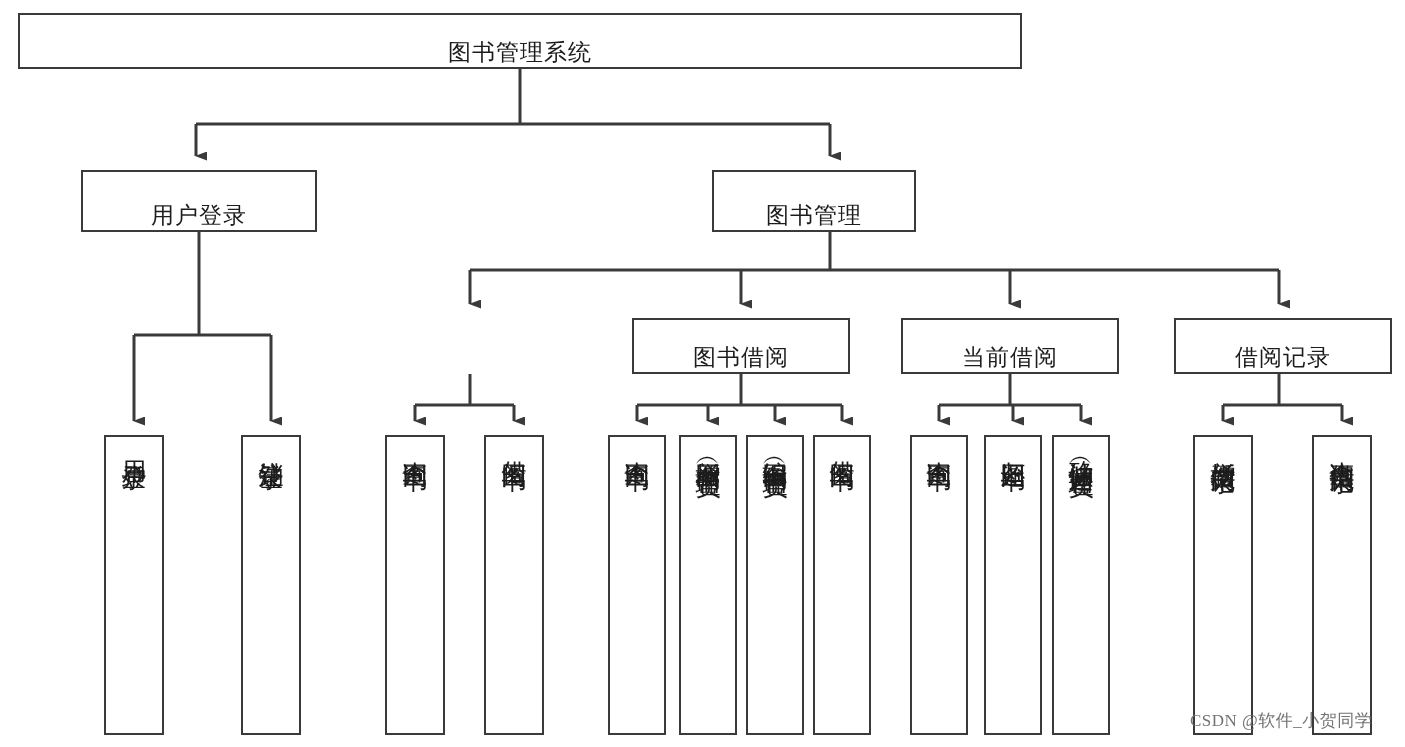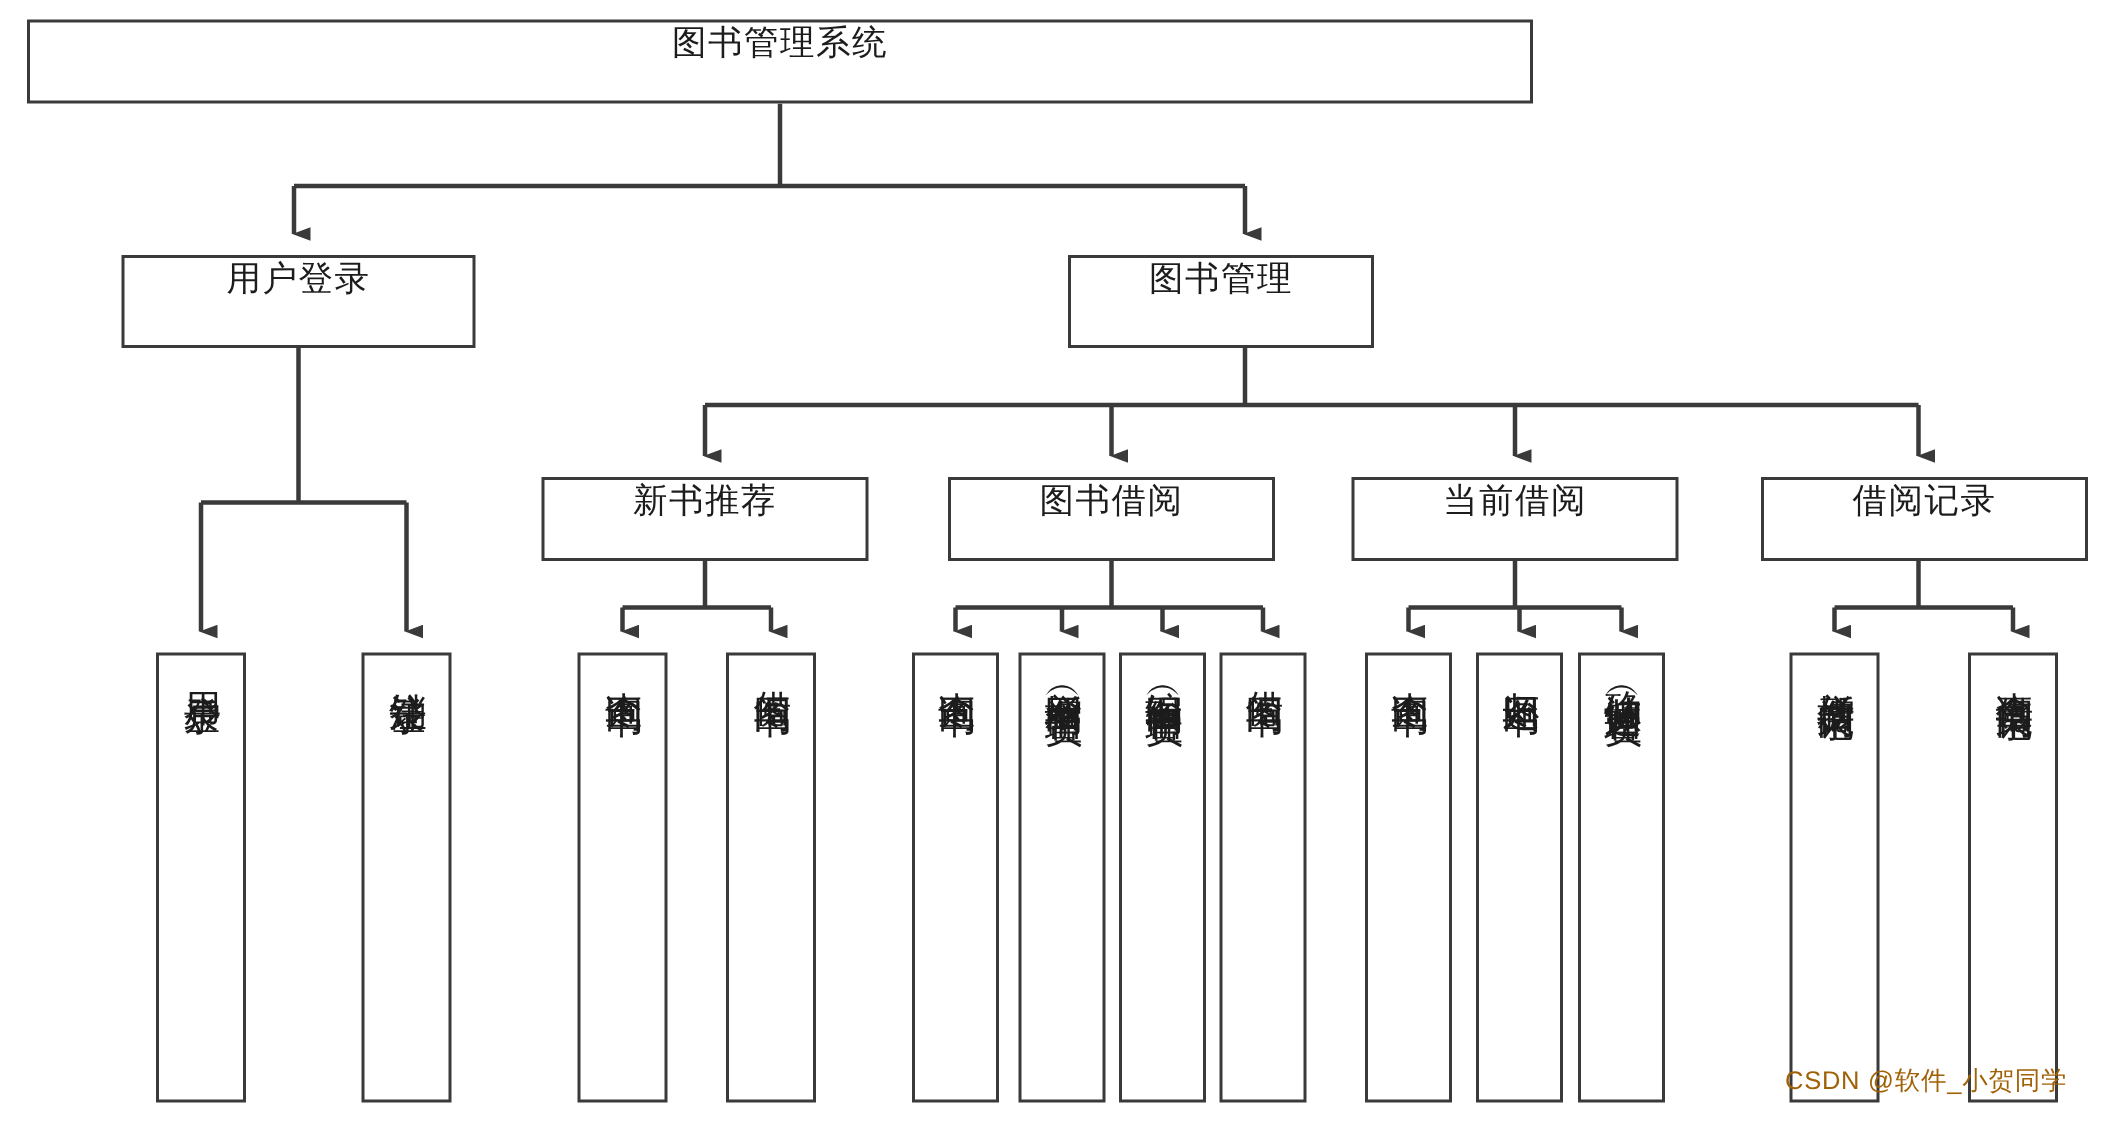--- a/index.html
+++ b/index.html
@@ -24,21 +24,21 @@
     width: 1405px;
     height: 747px;
     pointer-events: none;
   }
   .node {
     position: absolute;
     box-sizing: border-box;
     border: 2px solid #3a3a3a;
     background: #ffffff;
     display: flex;
-    align-items: flex-start;
+    align-items: flex-end;
     justify-content: center;
     color: #1c1c1c;
   }
   .node.horiz {
     font-size: 23px;
     letter-spacing: 1px;
     line-height: 1.2;
   }
   .node.root {
     font-size: 23px;
@@ -53,23 +53,24 @@
     text-orientation: upright;
     font-size: 25px;
     line-height: 1.08;
     letter-spacing: 2px;
     white-space: nowrap;
     color: #1c1c1c;
   }
   .watermark {
     position: absolute;
     font-size: 17px;
-    color: #a16207;
+    color: #737373;
     white-space: nowrap;
     letter-spacing: 0.5px;
+    font-family: Liberation Serif, serif;
   }
 </style>
 </head>
 <body>
 
 <div id="canvas">
 
   <svg class="wires" viewBox="0 0 1405 747">
     <defs>
       <marker id="arrowhead" markerWidth="10" markerHeight="12" refX="4.5" refY="11" orient="auto" markerUnits="userSpaceOnUse">
@@ -126,23 +127,20 @@
   </div>
 
   <div class="node horiz" style="left:81px; top:170px; width:236px; height:62px;">
     <span>用户登录</span>
   </div>
 
   <div class="node horiz" style="left:712px; top:170px; width:204px; height:62px;">
     <span>图书管理</span>
   </div>
 
-  <div class="node horiz" style="left:361px; top:318px; width:218px; height:56px;">
-    <span>新书推荐</span>
-  </div>
 
   <div class="node horiz" style="left:632px; top:318px; width:218px; height:56px;">
     <span>图书借阅</span>
   </div>
 
   <div class="node horiz" style="left:901px; top:318px; width:218px; height:56px;">
     <span>当前借阅</span>
   </div>
 
   <div class="node horiz" style="left:1174px; top:318px; width:218px; height:56px;">

